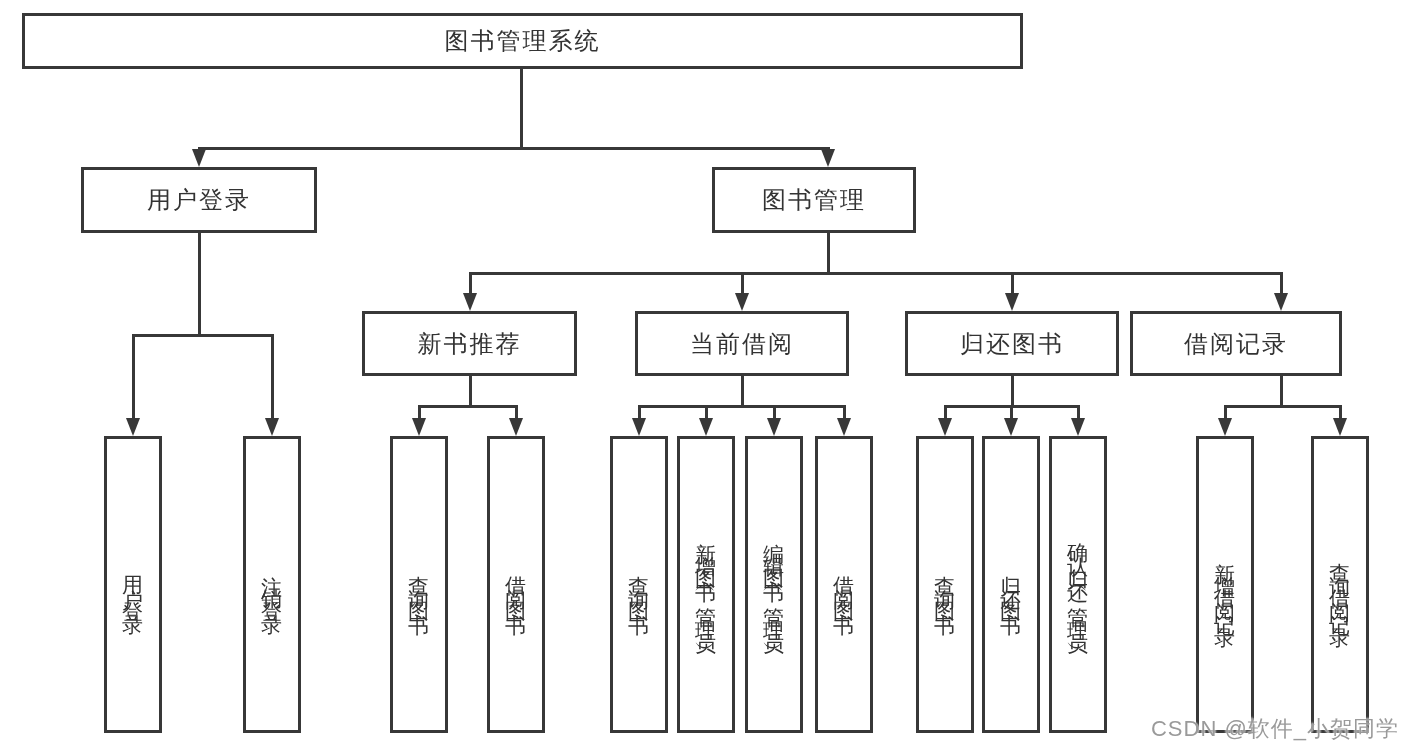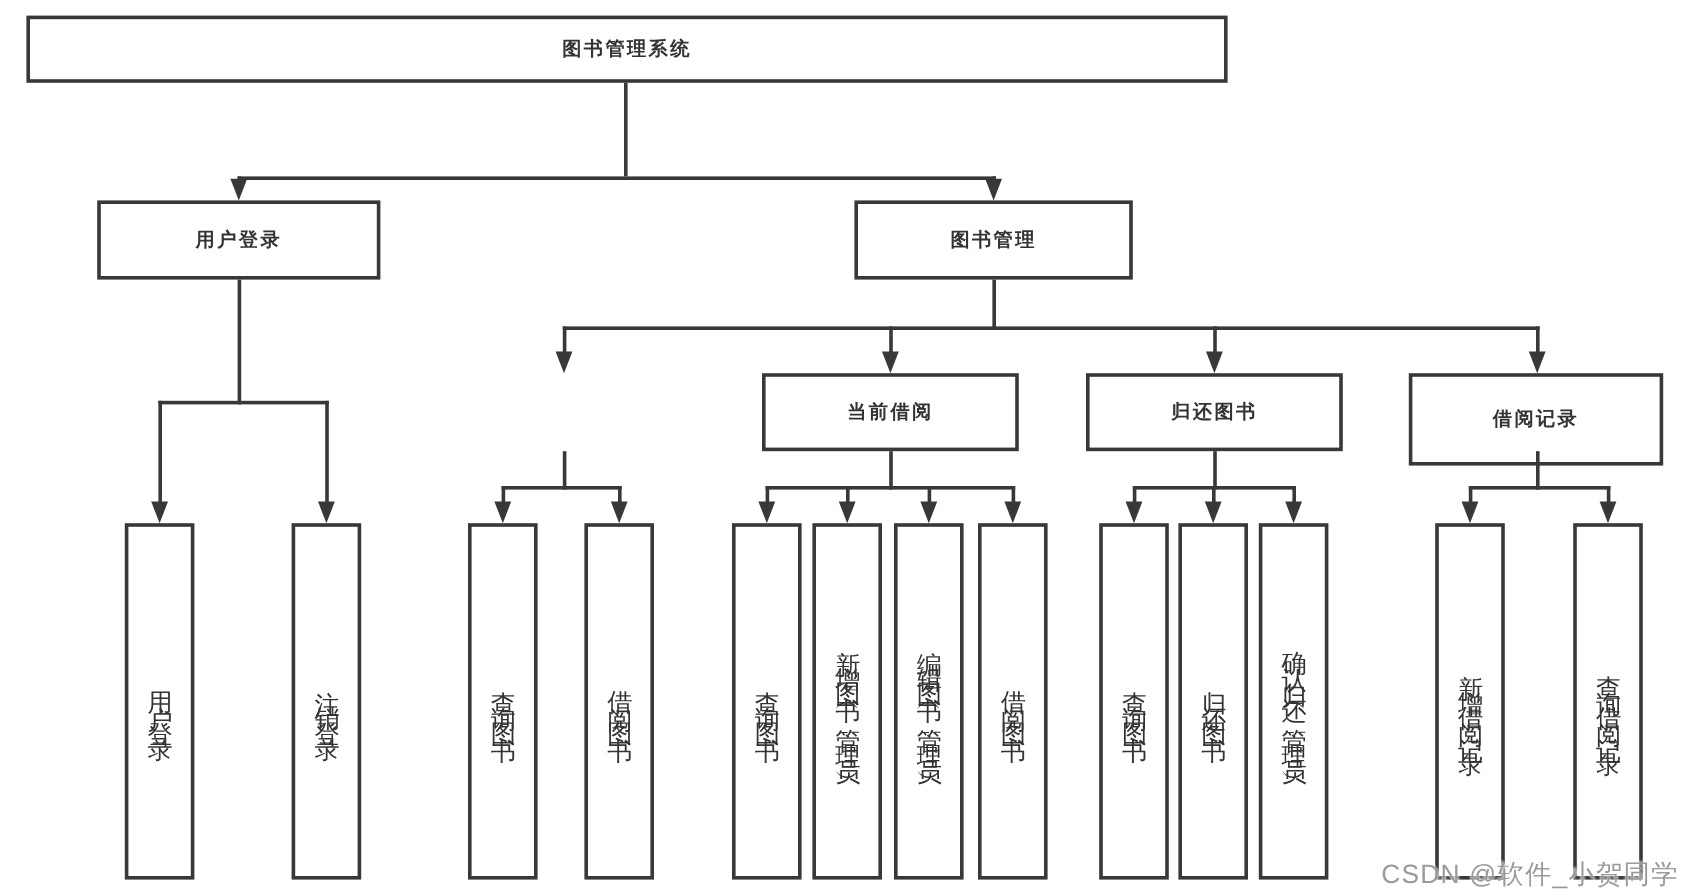--- a/index.html
+++ b/index.html
@@ -4,21 +4,21 @@
 <style>
   html,body{margin:0;padding:0;background:#ffffff;}
   .stage{
     position:relative;width:1405px;height:747px;background:#ffffff;overflow:hidden;
     font-family:"Liberation Sans","DejaVu Sans",sans-serif;color:#333333;
   }
   .node{
     position:absolute;box-sizing:border-box;background:#ffffff;
     border:3px solid #383838;display:flex;align-items:center;justify-content:center;
   }
-  .node .hl{font-size:16px;letter-spacing:2px;color:#333333;white-space:nowrap;font-weight:bold;}
+  .node .hl{font-size:24px;letter-spacing:2px;color:#333333;white-space:nowrap;}
   .node .vl{
     writing-mode:vertical-rl;text-orientation:mixed;
     font-size:21px;letter-spacing:13px;line-height:1;color:#333333;white-space:nowrap;
   }
   .hline{position:absolute;height:3px;background:#383838;}
   .vline{position:absolute;width:3px;background:#383838;}
   .arrow{
     position:absolute;width:0;height:0;
     border-left:7px solid transparent;border-right:7px solid transparent;
     border-top:18px solid #383838;
@@ -35,34 +35,37 @@
 <div class="stage">
 
   <div class="node" style="left:22px;top:13px;width:1001px;height:56px">
     <span class="hl">图书管理系统</span>
   </div>
 
   <div class="node" style="left:81px;top:167px;width:236px;height:66px">
     <span class="hl">用户登录</span>
   </div>
 
-  <div class="node" style="left:712px;top:167px;width:232px;height:66px">
+  <div class="node" style="left:712px;top:167px;width:204px;height:66px">
     <span class="hl">图书管理</span>
   </div>
 
+  <div class="node" style="left:362px;top:311px;width:215px;height:65px">
+    <span class="hl">新书推荐</span>
+  </div>
 
   <div class="node" style="left:635px;top:311px;width:214px;height:65px">
     <span class="hl">当前借阅</span>
   </div>
 
   <div class="node" style="left:905px;top:311px;width:214px;height:65px">
     <span class="hl">归还图书</span>
   </div>
 
-  <div class="node" style="left:1174px;top:311px;width:212px;height:77px">
+  <div class="node" style="left:1130px;top:311px;width:212px;height:65px">
     <span class="hl">借阅记录</span>
   </div>
 
   <div class="node" style="left:104px;top:436px;width:58px;height:297px">
     <span class="vl">用户登录</span>
   </div>
   <div class="node" style="left:243px;top:436px;width:58px;height:297px">
     <span class="vl">注销登录</span>
   </div>
 

